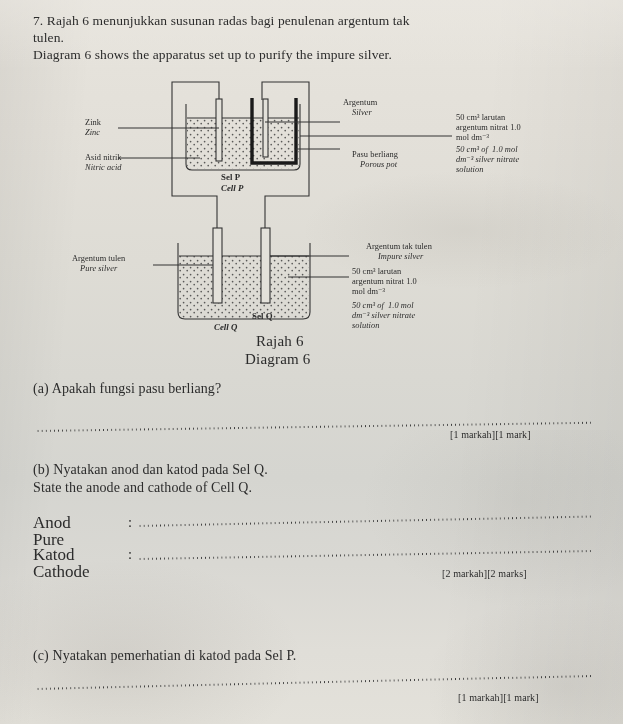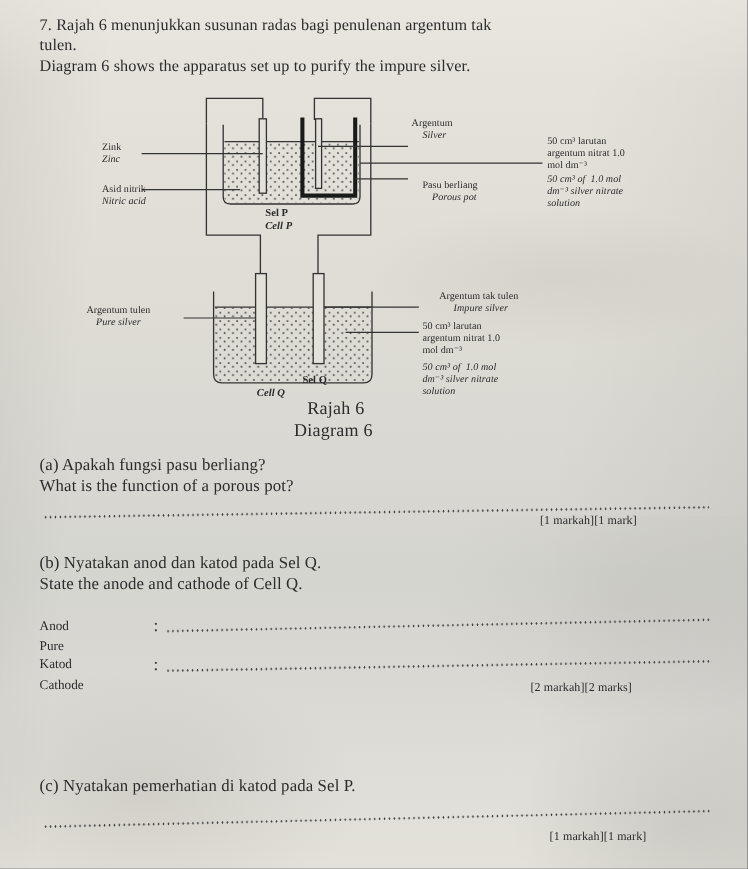--- a/index.html
+++ b/index.html
@@ -48,21 +48,21 @@
   .q {
     font-size: 14px;
     line-height: 18px;
     letter-spacing: 0.1px;
   }
   .marks {
     font-size: 10px;
     letter-spacing: 0.1px;
   }
   .fieldlabel {
-    font-size: 11px;
+    font-size: 17px;
     line-height: 17px;
   }
   .colon { font-size: 14.5px; }
 
   
   .dots {
     position: absolute;
     height: 2px;
     background-image: radial-gradient(circle, #3a3a3a 0.7px, rgba(0,0,0,0) 0.9px);
     background-size: 4.1px 2px;
@@ -207,21 +207,20 @@
     <div class="dlab" style="left:352px; top:287px;">mol dm⁻³</div>
     <div class="dlab" style="left:352px; top:301px;"><i>50 cm³ of  1.0 mol</i></div>
     <div class="dlab" style="left:352px; top:311px;"><i>dm⁻³ silver nitrate</i></div>
     <div class="dlab" style="left:352px; top:321px;"><i>solution</i></div>
 
     <div class="dlab cap" style="left:256px; top:332px;">Rajah 6</div>
     <div class="dlab cap" style="left:245px; top:350px;">Diagram 6</div>
   </div>
 
   <div class="txt q" style="left:33px; top:380px;">(a) Apakah fungsi pasu berliang?</div>
-  <div class="txt q" style="left:33px; top:397px;">What is the function of a porous pot?</div>
 
   <div class="dots" style="left:36px; top:430px; width:555px; transform: rotate(-0.85deg);"></div>
 
   <div class="txt marks" style="left:450px; top:429px;">[1 markah][1 mark]</div>
 
   <div class="txt q" style="left:33px; top:461px;">(b) Nyatakan anod dan katod pada Sel Q.</div>
   <div class="txt q" style="left:33px; top:479px;">State the anode and cathode of Cell Q.</div>
 
   <div class="txt fieldlabel" style="left:33px; top:514px;">Anod</div>
   <div class="txt fieldlabel" style="left:33px; top:531px;">Pure</div>

